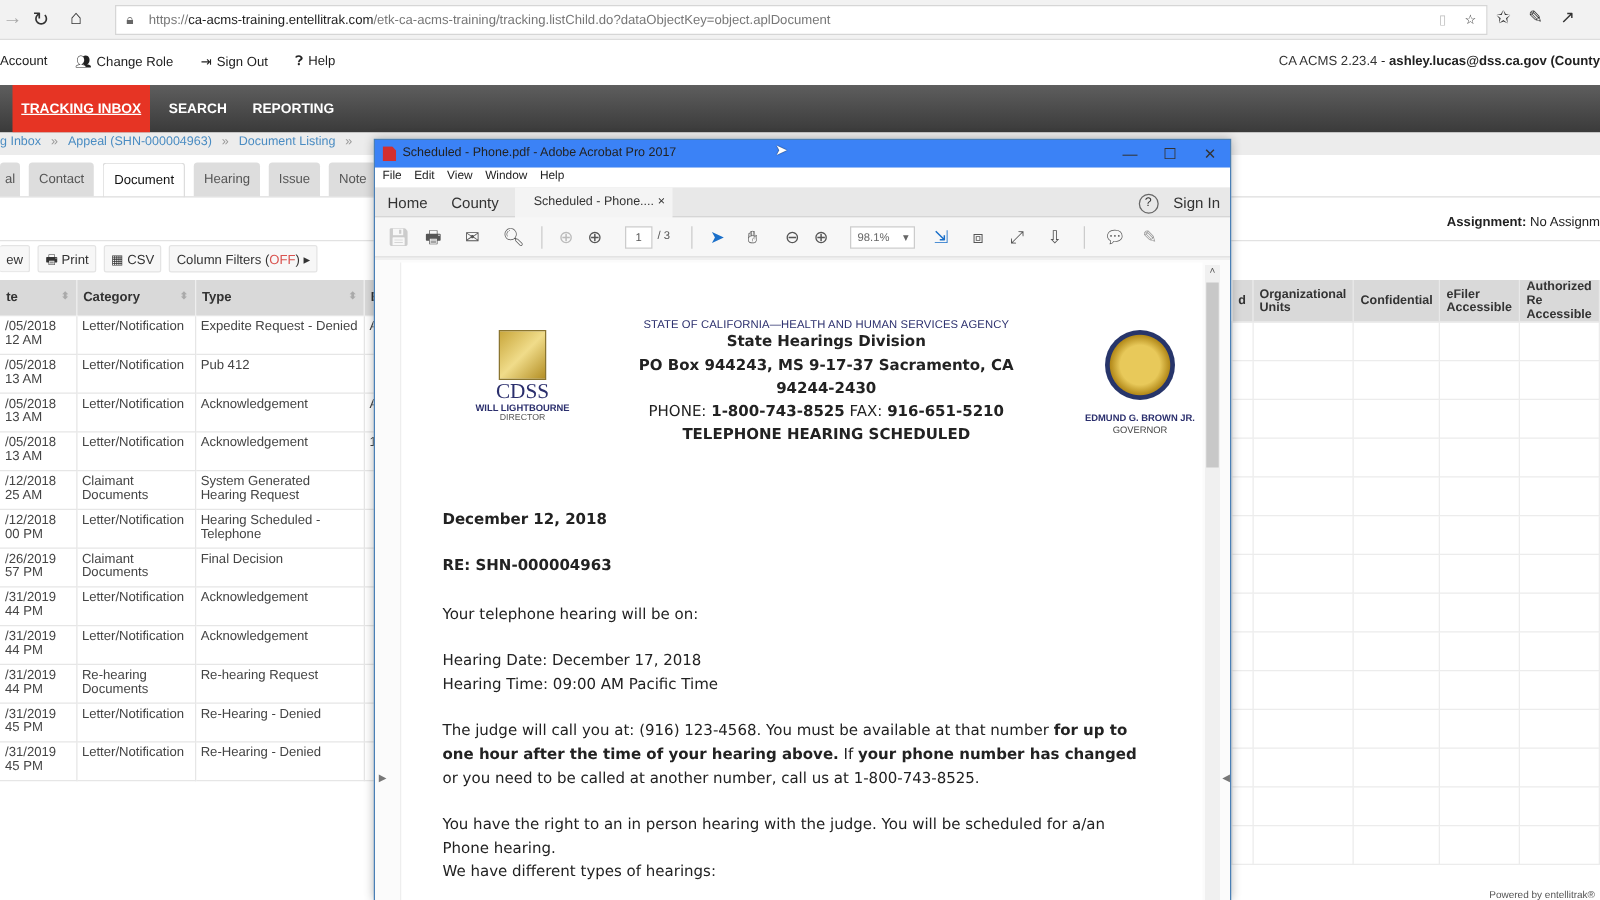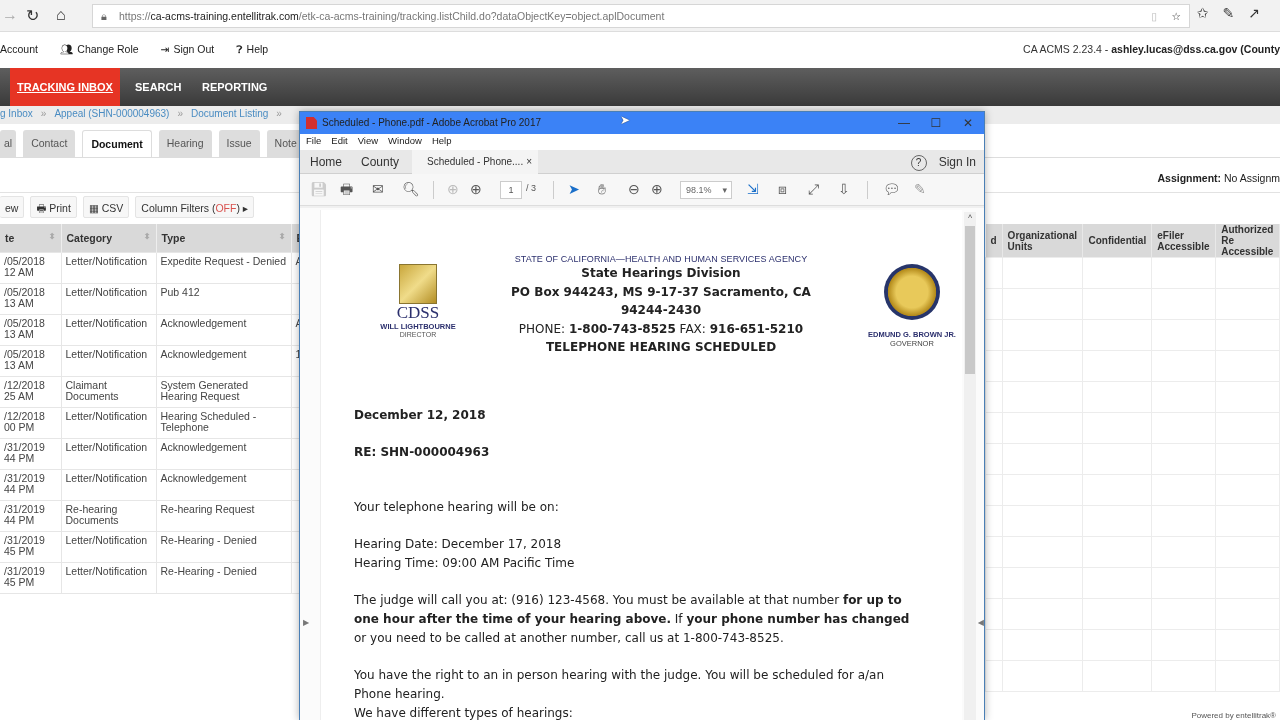--- a/index.html
+++ b/index.html
@@ -16,21 +16,21 @@
 .userinfo{position:absolute;right:0;top:10px;font-size:10.5px;color:#222;white-space:nowrap}
 .userinfo .ver{color:#333}
 .userinfo b{font-weight:bold}
 .navbar{position:absolute;left:0;top:68px;width:1280px;height:38px;background:linear-gradient(#5e5e5e,#3a3a3a)}
 .navitem{position:absolute;top:0;height:38px;line-height:38px;color:#fff;font-weight:bold;font-size:11px;padding:0 14px}
 .navitem.active{background:#e63424;text-decoration:underline;left:10px;width:110px;padding:0;text-align:center}
 .crumbs{position:absolute;left:0;top:106px;width:1280px;height:18px;background:#ececec;font-size:10px;color:#4a8cc2;line-height:16px;white-space:nowrap}
 .crumbs .sep{color:#999;margin:0 8px}
 .tabs{position:absolute;left:0;top:130px;height:28px;display:flex}
 .tab{height:27px;margin-right:7px;background:#ddd;border-radius:3px 3px 0 0;font-size:10.5px;line-height:27px;padding:0 8px;color:#555}
-.tab.active{background:#fff;border:1px solid #ddd;border-bottom:none;font-weight:bold;color:#111;height:28px}
+.tab.active{background:#fff;border:1px solid #ddd;border-bottom:none;font-weight:normal;color:#111;height:28px}
 .tabline{position:absolute;left:0;top:157px;width:1280px;height:1px;background:#ddd}
 .assign{position:absolute;right:0;top:172px;font-size:10.5px;color:#222;white-space:nowrap}
 .assign b{font-weight:bold}
 .sepline{position:absolute;left:0;top:192px;width:1280px;height:1px;background:#e2e2e2}
 .btnrow{position:absolute;left:0;top:196px;height:22px;display:flex;gap:6px}
 .tbtn{height:22px;font-size:10.5px;line-height:22px;padding:0 5px;color:#333;background:#f7f7f7;border:1px solid #e4e4e4;border-radius:2px;white-space:nowrap}
 .tbtn .off{color:#d9534f}
 table.grid{position:absolute;left:0;top:224px;border-collapse:collapse;font-size:10.5px}
 table.grid th{background:#d9d9d9;height:28px;text-align:left;padding:0 5px;font-weight:bold;color:#333;border-right:1px solid #eee;white-space:nowrap}
 table.grid td{height:31px;vertical-align:top;padding:3px 4px;border:1px solid #e6e6e6;color:#444;line-height:11px}
@@ -182,20 +182,26 @@
         <td>System Generated Hearing Request</td>
         <td></td>
       </tr>
       <tr>
         <td style="border-left:none"><span>/12/2018</span><br><span>00 PM</span></td>
         <td>Letter/Notification</td>
         <td>Hearing Scheduled - Telephone</td>
         <td></td>
       </tr>
       <tr>
+        <td style="border-left:none"><span>/26/2019</span><br><span>57 PM</span></td>
+        <td>Claimant Documents</td>
+        <td>Final Decision</td>
+        <td></td>
+      </tr>
+      <tr>
         <td style="border-left:none"><span>/31/2019</span><br><span>44 PM</span></td>
         <td>Letter/Notification</td>
         <td>Acknowledgement</td>
         <td></td>
       </tr>
       <tr>
         <td style="border-left:none"><span>/31/2019</span><br><span>44 PM</span></td>
         <td>Letter/Notification</td>
         <td>Acknowledgement</td>
         <td></td>
@@ -398,21 +404,21 @@
         <div class="lh4"><span>PHONE:</span> <b>1-800-743-8525</b> <span>FAX:</span> <b>916-651-5210</b></div>
         <div class="lh3">TELEPHONE HEARING SCHEDULED</div>
       </div>
       <div class="seal">
         <div class="circle"></div>
         <div class="nm">EDMUND G. BROWN JR.</div>
         <div class="tt">GOVERNOR</div>
       </div>
       <div class="body">
         <p><b>December 12, 2018</b></p>
-        <p style="margin-bottom:36px"><b>RE: SHN-000004963</b></p>
+        <p style="margin-bottom:20px"><b>RE: SHN-000004963</b></p>
         <p>Your telephone hearing will be on:</p>
         <p><span>Hearing Date: December 17, 2018</span><br><span>Hearing Time: 09:00 AM Pacific Time</span></p>
         <p><span>The judge will call you at: (916) 123-4568. You must be available at that number </span><b>for up to one hour after the time of your hearing above.</b><span> If </span><b>your phone number has changed</b><span> or you need to be called at another number, call us at 1-800-743-8525.</span></p>
         <p style="margin-bottom:0">You have the right to an in person hearing with the judge. You will be scheduled for a/an Phone hearing.</p>
         <p>We have different types of hearings:</p>
       </div>
     </div>
     <div class="scrollbar">
       <span class="up">˄</span>
       <div class="thumb"></div>

